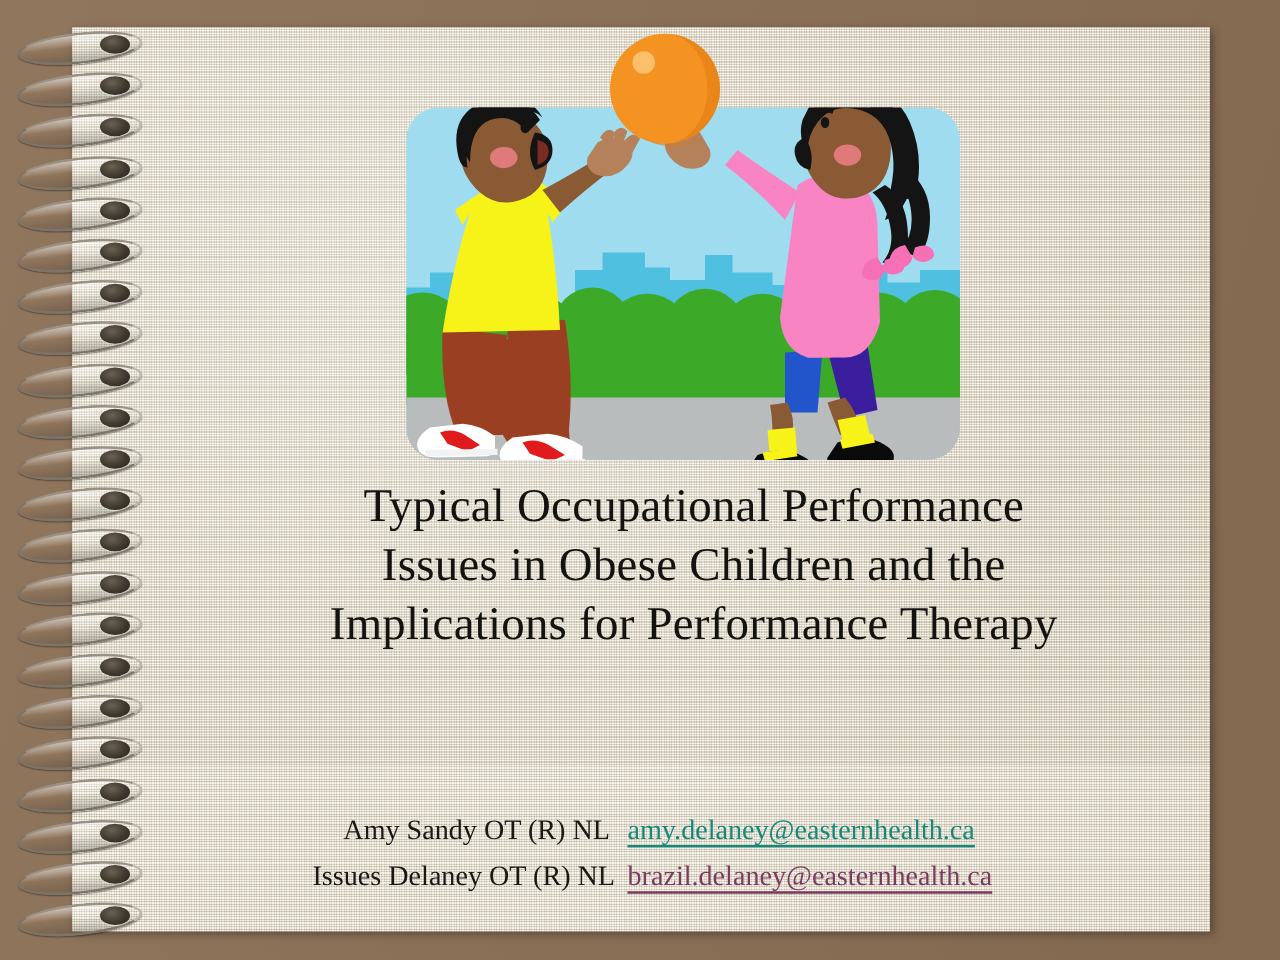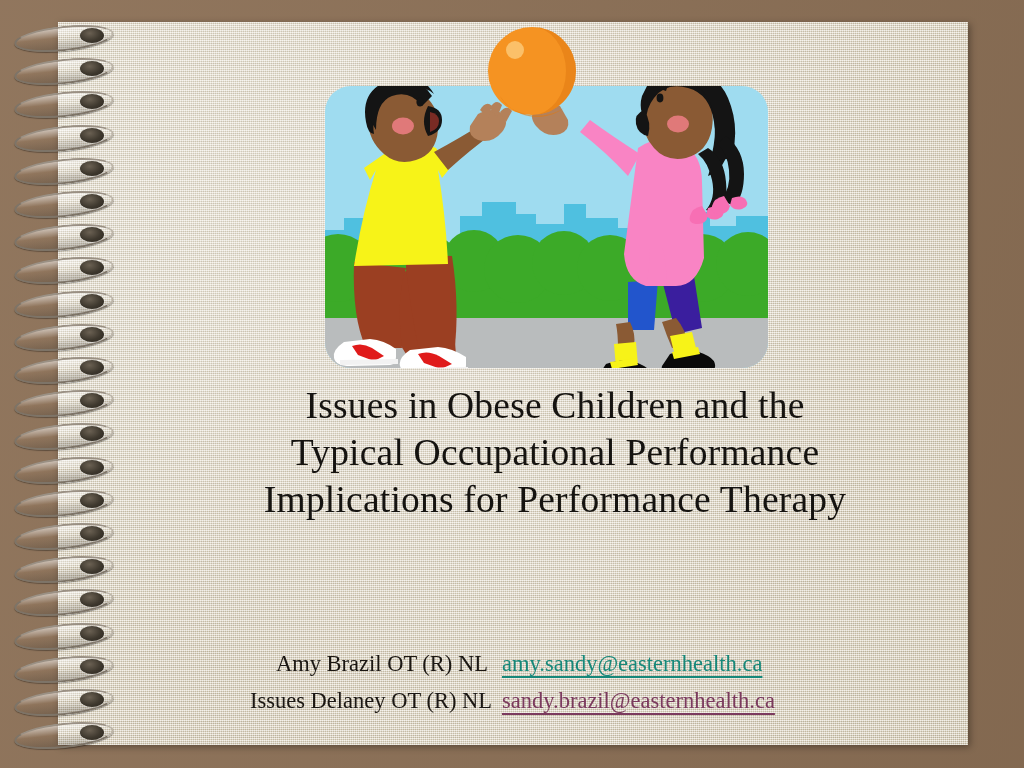--- a/index.html
+++ b/index.html
@@ -338,29 +338,29 @@
       </g>
 
       <circle cx="222" cy="53" r="44" fill="#f59322"></circle>
       <path d="M222 9 a44 44 0 0 1 0 88 a34 44 0 0 0 0 -88 z" fill="#e07a12" opacity=".55"></path>
       <path d="M190 78 a44 44 0 0 0 64 12 a40 30 0 0 1 -64 -12 z" fill="#e07a12" opacity=".6"></path>
       <circle cx="205" cy="32" r="9" fill="#fbc069"></circle>
     </svg>
   </div>
 
   <div class="title">
+    <span class="ln">Typical Occupational Performance</span>
     <span class="ln">Issues in Obese Children and the</span>
-    <span class="ln">Typical Occupational Performance</span>
     <span class="ln">Implications for Performance Therapy</span>
   </div>
 
   <div class="authors">
     <div class="arow">
-      <span class="aname">Amy Brazil OT (R) NL</span>
-      <a class="amail mail-1" href="#">amy.sandy@easternhealth.ca</a>
+      <span class="aname">Amy Sandy OT (R) NL</span>
+      <a class="amail mail-1" href="#">amy.delaney@easternhealth.ca</a>
     </div>
     <div class="arow">
       <span class="aname">Issues Delaney OT (R) NL</span>
-      <a class="amail mail-2" href="#">sandy.brazil@easternhealth.ca</a>
+      <a class="amail mail-2" href="#">brazil.delaney@easternhealth.ca</a>
     </div>
   </div>
 
 </div>
 
 </body></html>

